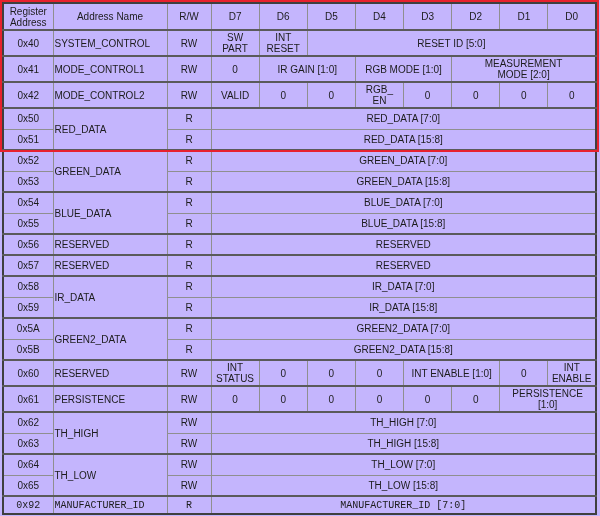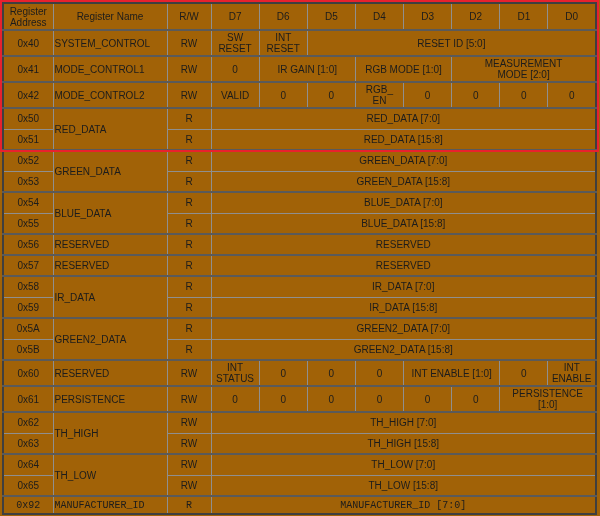--- a/index.html
+++ b/index.html
@@ -4,21 +4,21 @@
 <style>
   html, body {
     margin: 0;
     padding: 0;
     background: #ffffff;
   }
   #stage {
     position: relative;
     width: 600px;
     height: 516px;
-    background: #a16207;
+    background: #c4b5fd;
     font-family: "Liberation Sans", sans-serif;
     overflow: hidden;
   }
   table#regmap {
     position: absolute;
     left: 2px;
     top: 2px;
     width: 595px;
     border-collapse: collapse;
     table-layout: fixed;
@@ -66,39 +66,39 @@
     <colgroup>
       <col style="width:50px">
       <col style="width:114px">
       <col style="width:44px">
       <col span="8">
     </colgroup>
     <thead>
       <tr id="head-row">
           <th>Register
 Address</th>
-          <th>Register Name</th>
+          <th>Address Name</th>
           <th>R/W</th>
           <th>D7</th>
           <th>D6</th>
           <th>D5</th>
           <th>D4</th>
           <th>D3</th>
           <th>D2</th>
           <th>D1</th>
           <th>D0</th>
         </tr>
     </thead>
     <tbody id="table-body">
         <tr class="group tall">
           <td>0x40</td>
           <td class="name">SYSTEM_CONTROL</td>
           <td>RW</td>
           <td>SW
-RESET</td>
+PART</td>
           <td>INT
 RESET</td>
           <td colspan="6">RESET ID [5:0]</td>
         </tr>
         <tr class="group tall">
           <td>0x41</td>
           <td class="name">MODE_CONTROL1</td>
           <td>RW</td>
           <td>0</td>
           <td colspan="2">IR GAIN [1:0]</td>

